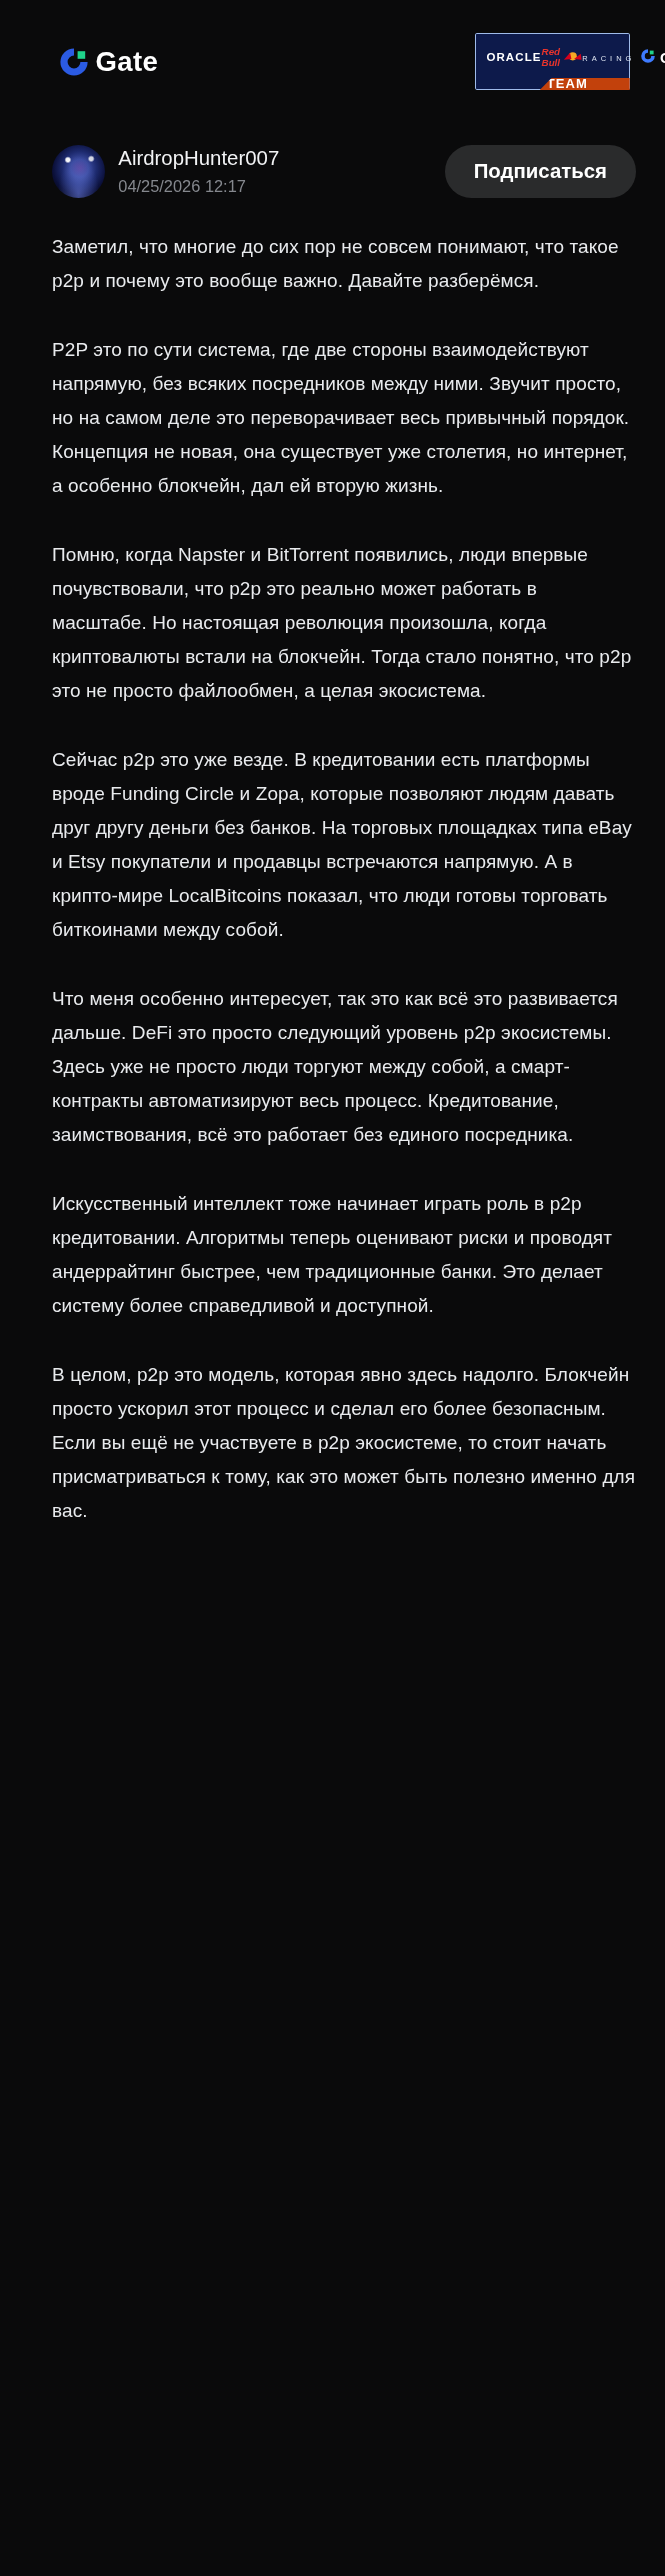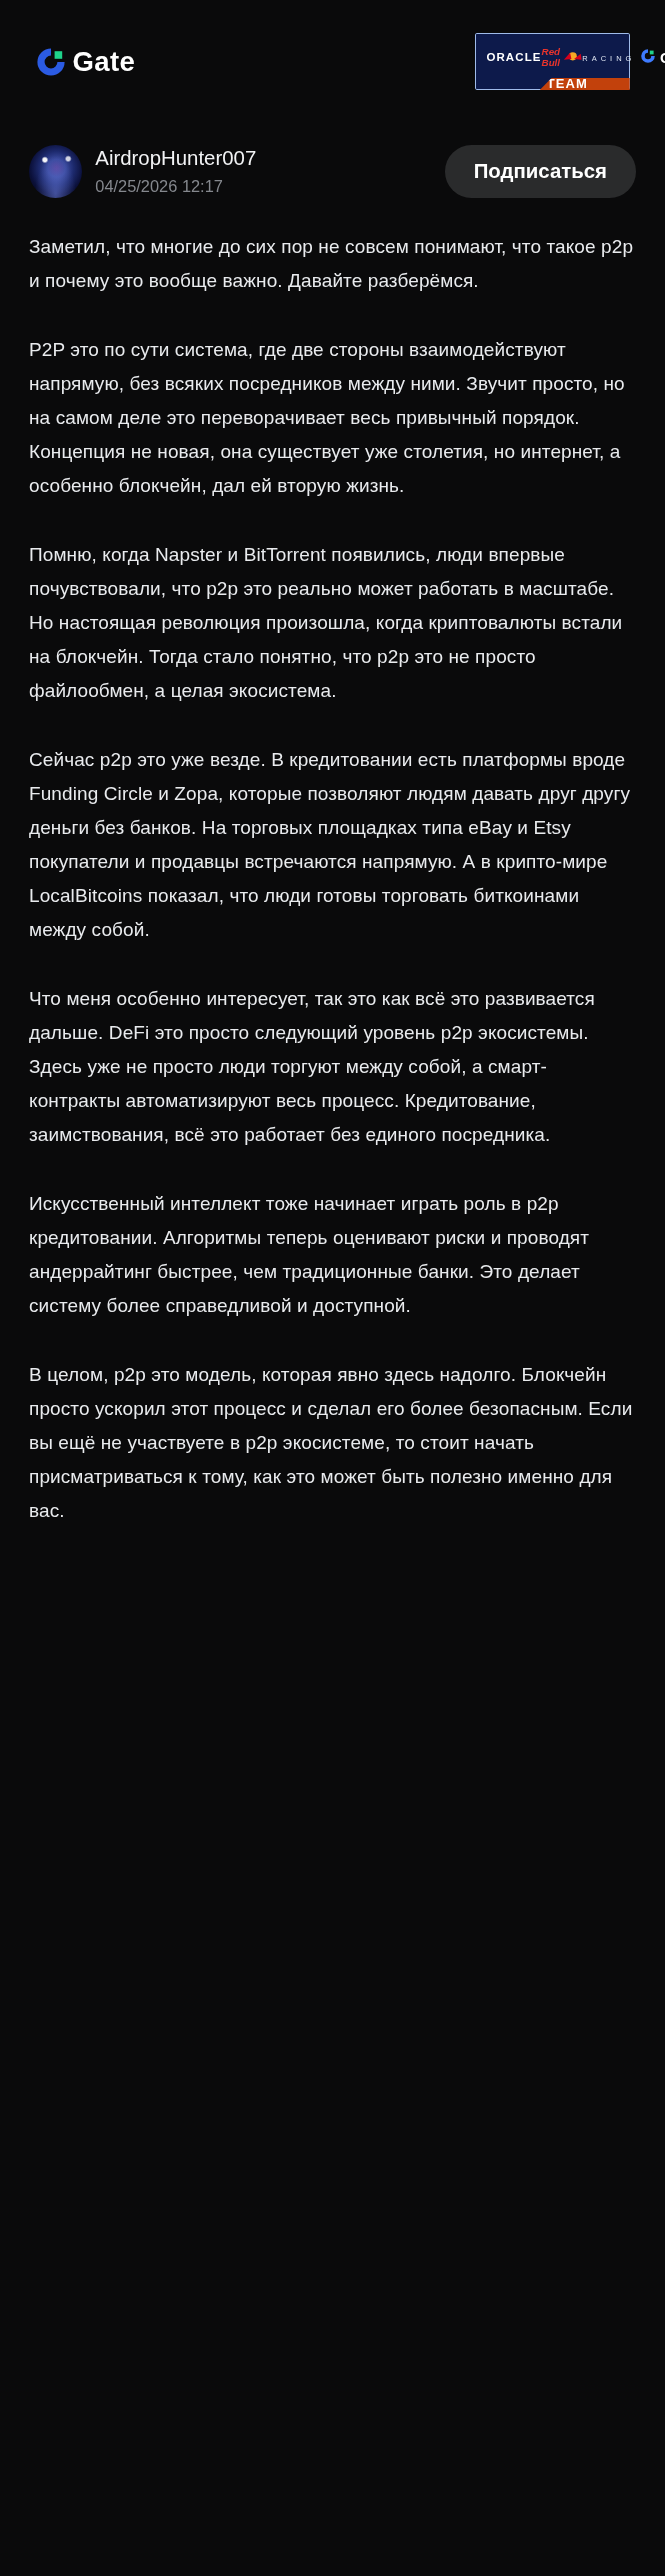--- a/index.html
+++ b/index.html
@@ -4,21 +4,21 @@
 <style>
   html, body { margin: 0; padding: 0; }
   body {
     width: 665px;
     height: 2576px;
     background: #0a0a0b;
     font-family: "Liberation Sans", "DejaVu Sans", sans-serif;
     color: #e9ebee;
     overflow: hidden;
   }
-  .page { position: relative; padding: 0 29px; }
+  .page { position: relative; padding: 0 29px; margin-left: 23px; }
 
   
   .topbar { position: relative; height: 99px; }
   .gate-logo {
     position: absolute; left: 6.2px; top: 46px;
     display: flex; align-items: center; gap: 5.3px;
     cursor: pointer;
   }
   .gate-logo svg { display: block; }
   .gate-logo .wordmark {

